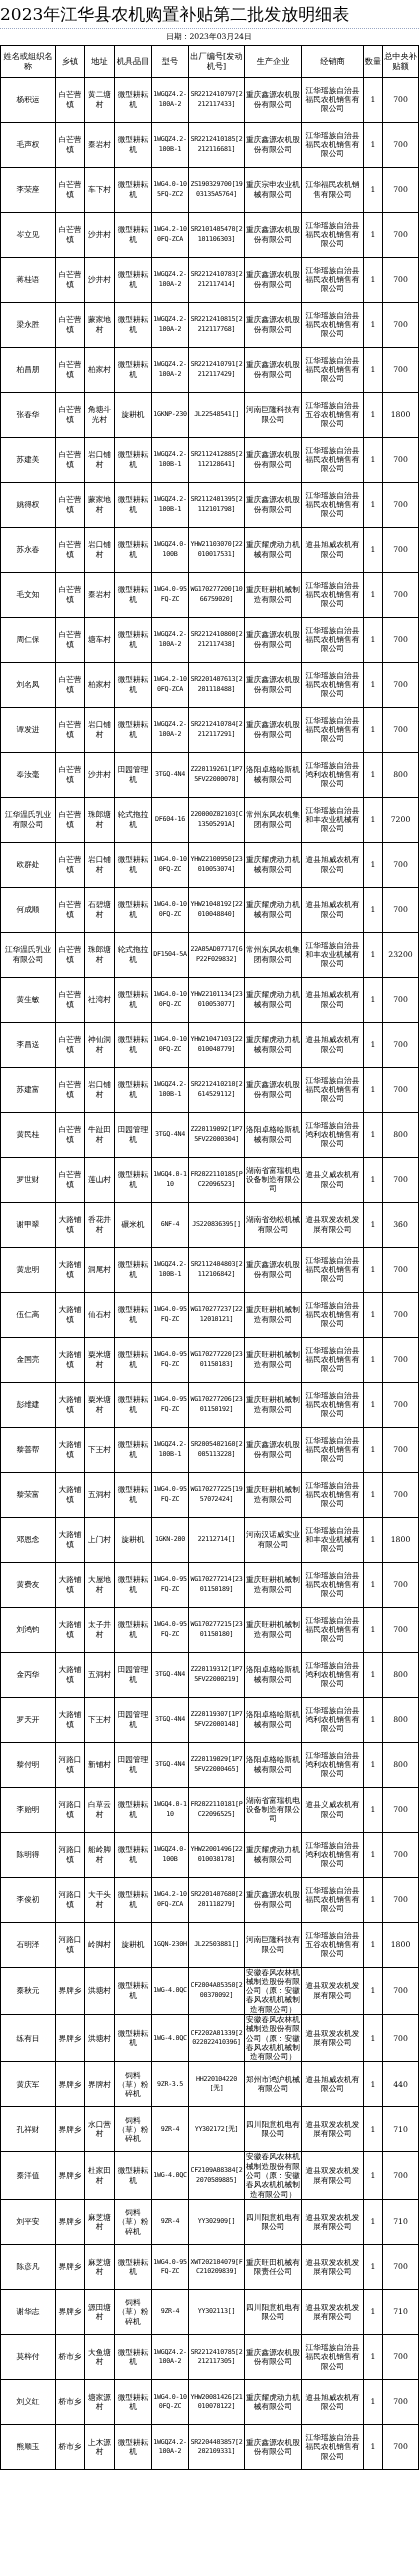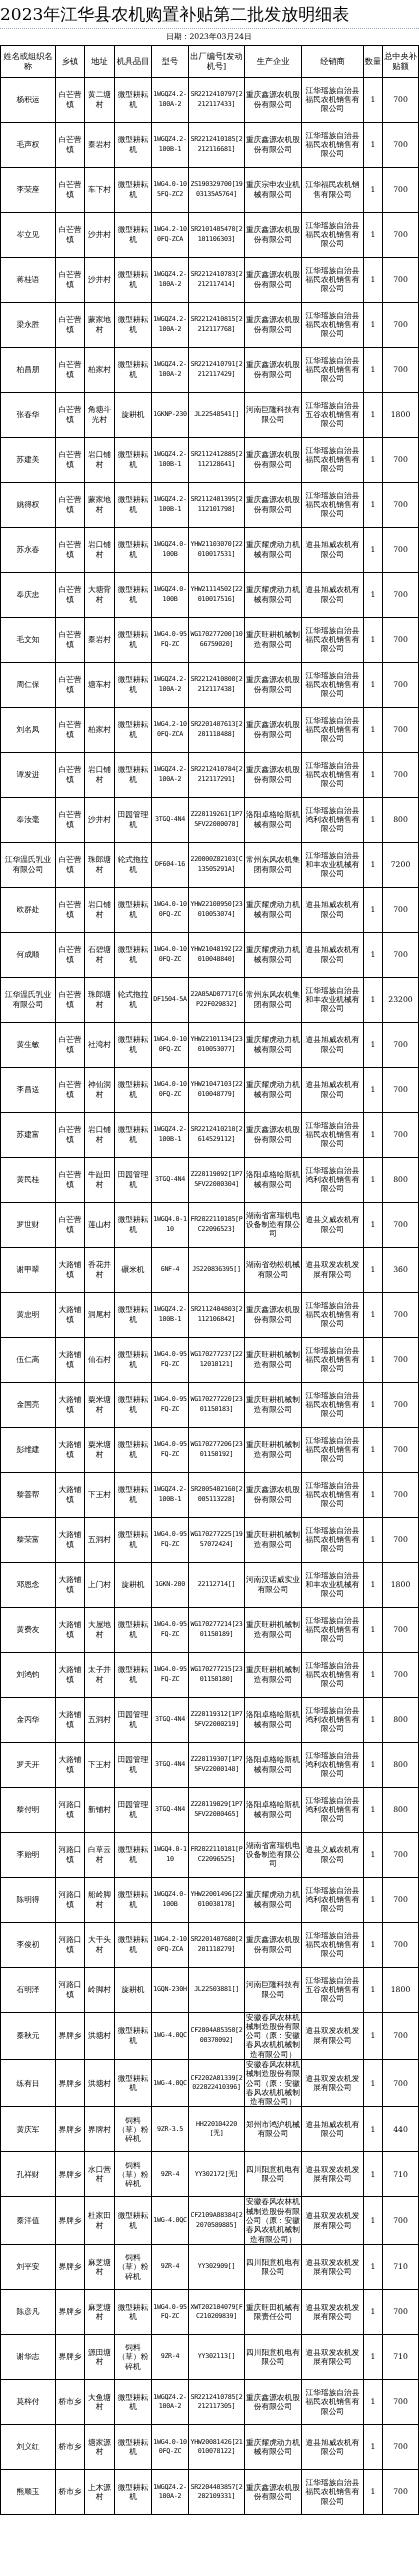--- a/index.html
+++ b/index.html
@@ -183,32 +183,20 @@
         <td>岩口铺村</td>
         <td>微型耕耘机</td>
         <td class="mono">1WGQZ4.0-100B</td>
         <td class="mono">YHW21103070[22010017531]</td>
         <td>重庆耀虎动力机械有限公司</td>
         <td>道县旭威农机有限公司</td>
         <td>1</td>
         <td>700</td>
       </tr>
       <tr>
-        <td>奉庆忠</td>
-        <td>白芒营镇</td>
-        <td>大塘背村</td>
-        <td>微型耕耘机</td>
-        <td class="mono">1WGQZ4.0-100B</td>
-        <td class="mono">YHW21114502[22010017516]</td>
-        <td>重庆耀虎动力机械有限公司</td>
-        <td>道县旭威农机有限公司</td>
-        <td>1</td>
-        <td>700</td>
-      </tr>
-      <tr>
         <td>毛文知</td>
         <td>白芒营镇</td>
         <td>秦岩村</td>
         <td>微型耕耘机</td>
         <td class="mono">1WG4.0-95FQ-ZC</td>
         <td class="mono">WG170277200[1066759020]</td>
         <td>重庆旺耕机械制造有限公司</td>
         <td>江华瑶族自治县福民农机销售有限公司</td>
         <td>1</td>
         <td>700</td>

